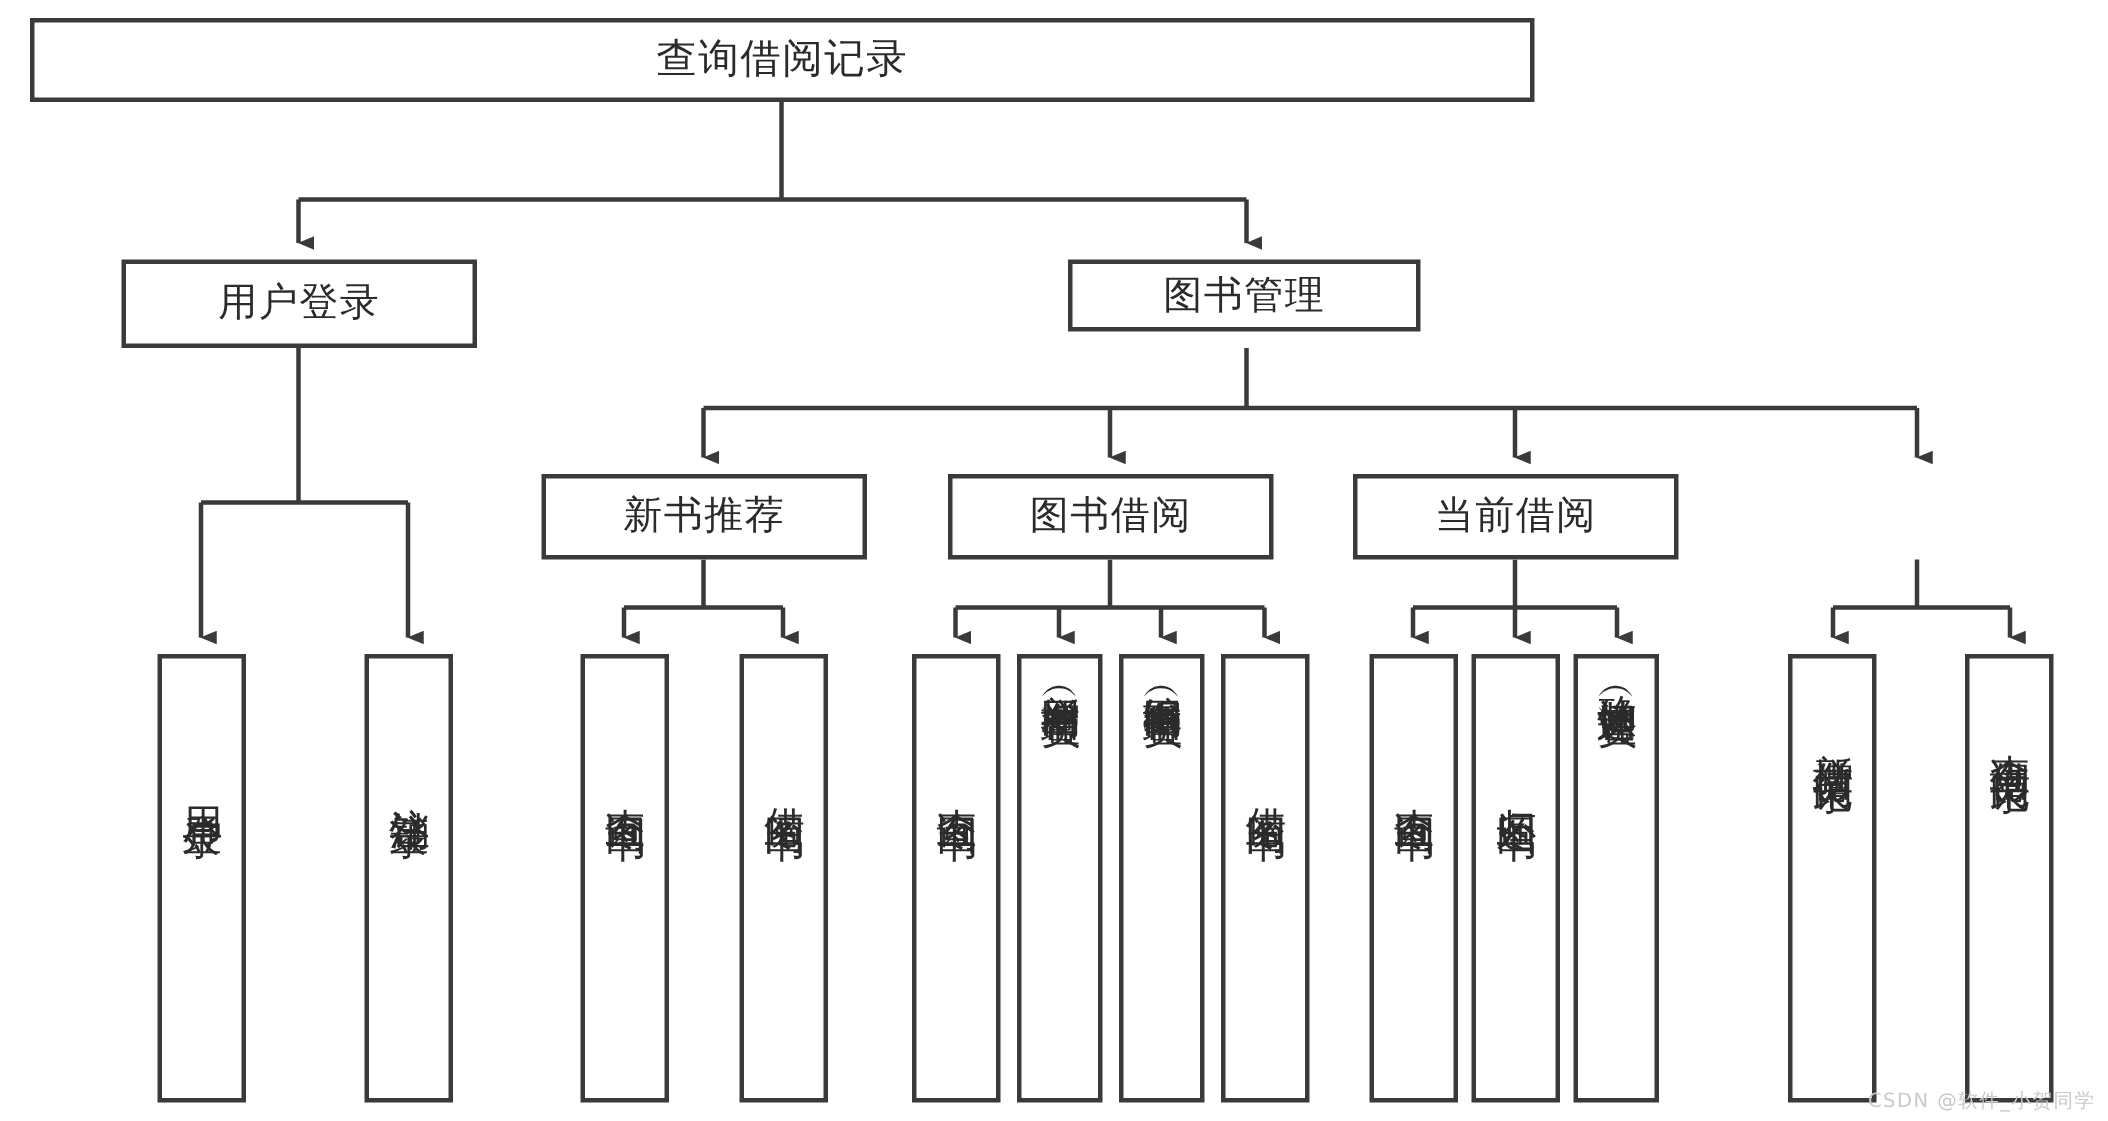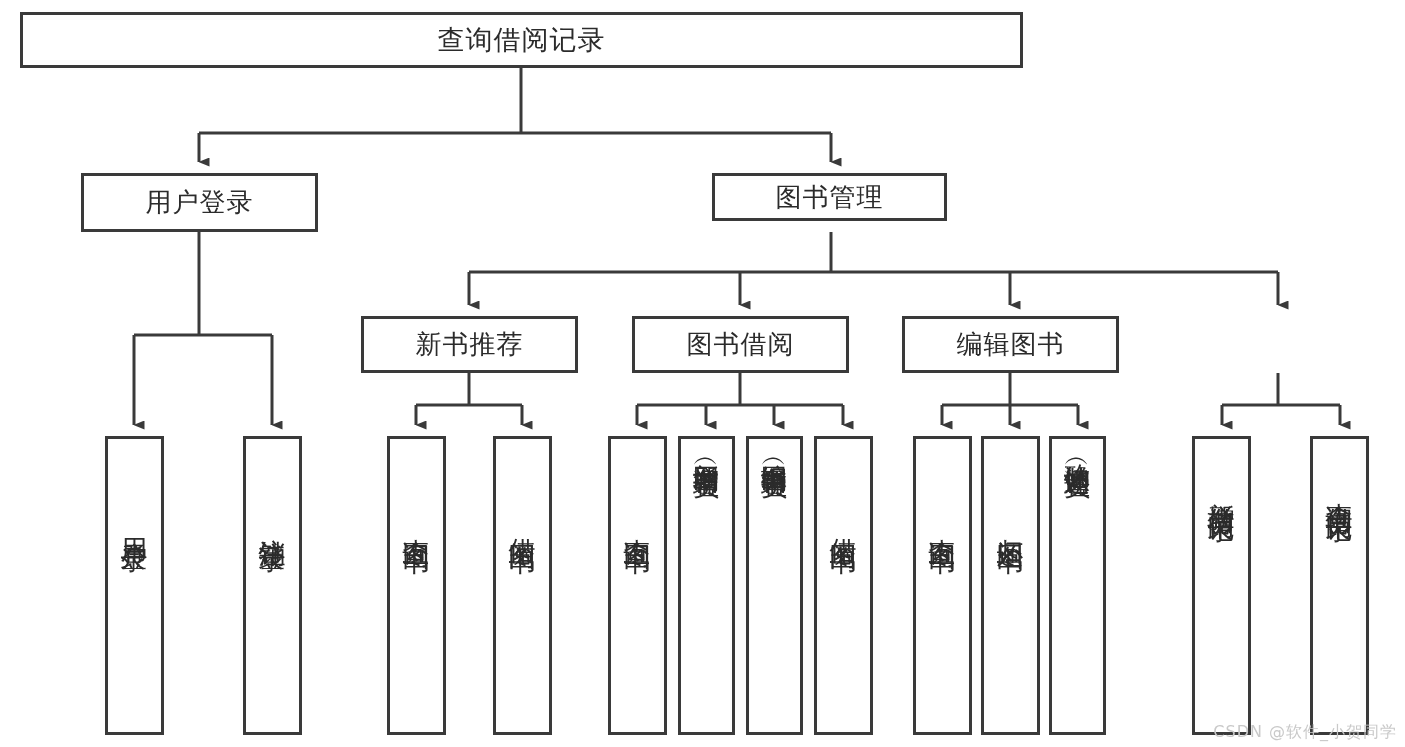--- a/index.html
+++ b/index.html
@@ -60,21 +60,21 @@
     display: block;
   }
   .node-v.tall-text .vtext {
     font-size: 26px;
     letter-spacing: 1.5px;
   }
   .watermark {
     position: absolute;
     right: 8px;
     bottom: 4px;
-    font-size: 16px;
+    font-size: 13px;
     color: #c9c9c9;
     letter-spacing: 1px;
     white-space: nowrap;
     user-select: none;
   }
 </style>
 </head>
 <body>
 
 <div id="diagram-root">
@@ -133,21 +133,21 @@
   <div class="node node-h node-root" style="left:20px; top:12px; width:1003px; height:56px;">查询借阅记录</div>
 
   <div class="node node-h" style="left:81px; top:173px; width:237px; height:59px;">用户登录</div>
 
   <div class="node node-h" style="left:712px; top:173px; width:235px; height:48px;">图书管理</div>
 
   <div class="node node-h" style="left:361px; top:316px; width:217px; height:57px;">新书推荐</div>
 
   <div class="node node-h" style="left:632px; top:316px; width:217px; height:57px;">图书借阅</div>
 
-  <div class="node node-h" style="left:902px; top:316px; width:217px; height:57px;">编辑图书</div>
+  <div class="node node-h" style="left:902px; top:316px; width:217px; height:57px;">当前借阅</div>
 
 
   <div class="node node-v" style="left:105px; top:436px; width:59px; height:299px; padding-top:78px;">
     <span class="vtext">用户登录</span>
   </div>
 
   <div class="node node-v" style="left:243px; top:436px; width:59px; height:299px; padding-top:78px;">
     <span class="vtext">注销登录</span>
   </div>
 

